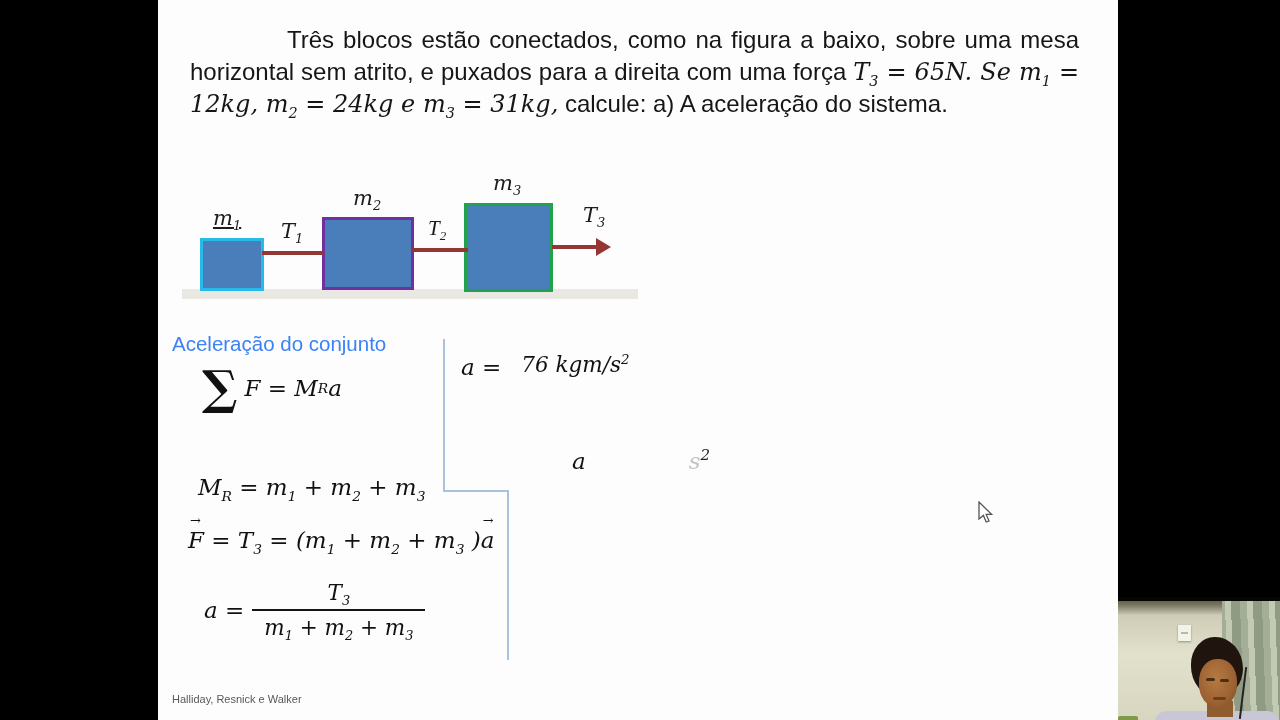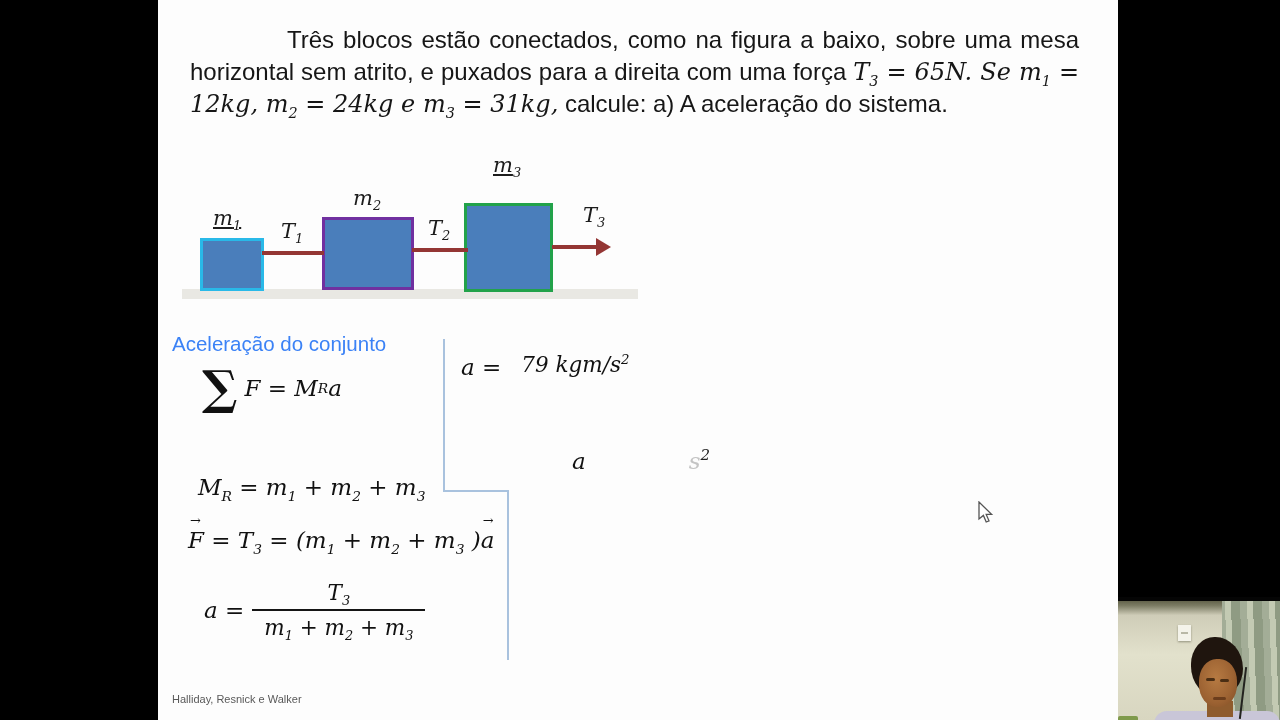--- a/index.html
+++ b/index.html
@@ -113,22 +113,22 @@
       <div class="block block-m2"></div>
       <div class="block block-m3"></div>
       <div class="rope rope-1"></div>
       <div class="rope rope-2"></div>
       <div class="arrow-shaft"></div>
       <div class="arrow-head"></div>
 
       <span class="fig-label" style="left:55px;top:206px;text-decoration:underline;"><span>m</span><sub>1</sub></span>
       <span class="fig-label" style="left:123px;top:219px;"><span>T</span><sub>1</sub></span>
       <span class="fig-label" style="left:195px;top:186px;"><span>m</span><sub>2</sub></span>
-      <span class="fig-label" style="left:270px;top:216px;"><span>T</span><sub>2</sub></span>
-      <span class="fig-label" style="left:335px;top:153px;text-decoration:underline;"><span>m</span><sub>3</sub></span>
+      <span class="fig-label" style="left:270px;top:216px;font-family:Liberation Serif, serif;"><span>T</span><sub>2</sub></span>
+      <span class="fig-label" style="left:335px;top:171px;"><span>m</span><sub>3</sub></span>
       <span class="fig-label" style="left:425px;top:203px;"><span>T</span><sub>3</sub></span>
     </div>
 
     <div class="sol-heading">Aceleração do conjunto</div>
 
     <div class="eq eq-newton">
       <span class="sigma">∑</span>
         <span>F = M</span>
         <sub>R</sub>
         <span> a</span>
@@ -142,21 +142,21 @@
       <span>a =</span>
       <span class="frac">
         <span class="num"><span>T</span><sub>3</sub></span>
         <span class="den"><span>m</span><sub>1</sub><span> + m</span><sub>2</sub><span> + m</span><sub>3</sub></span>
       </span>
     </div>
 
     <div class="eq eq-numeric">
       <span>a =</span>
       <span class="frac">
-        <span class="num"><span>79 kgm/s</span><sup>2</sup></span>
+        <span class="num"><span>76 kgm/s</span><sup>2</sup></span>
       </span>
     </div>
 
     <div class="eq eq-result">
       <span>a</span><span class="tail"><span class="faint">s</span><sup>2</sup></span>
     </div>
 
     <div class="divider div-v1"></div>
     <div class="divider div-h"></div>
     <div class="divider div-v2"></div>

